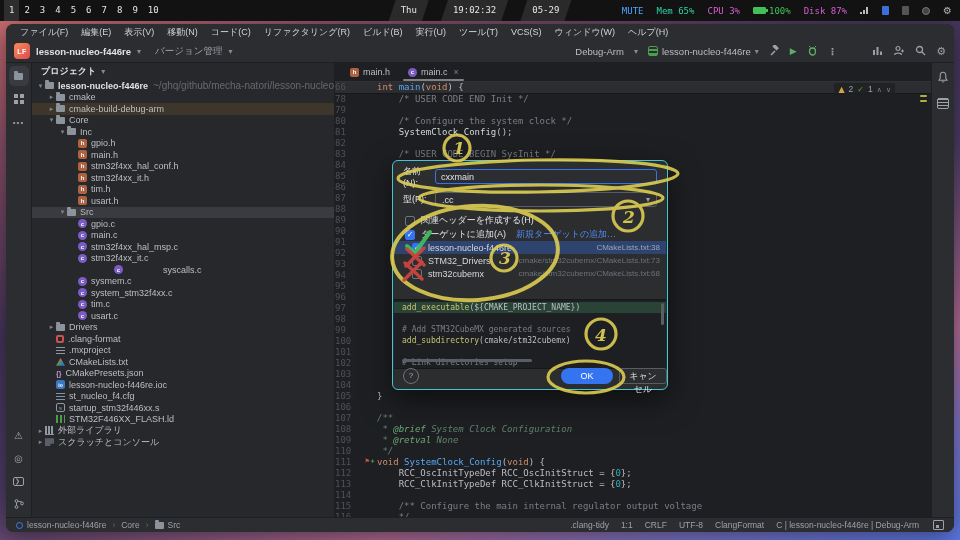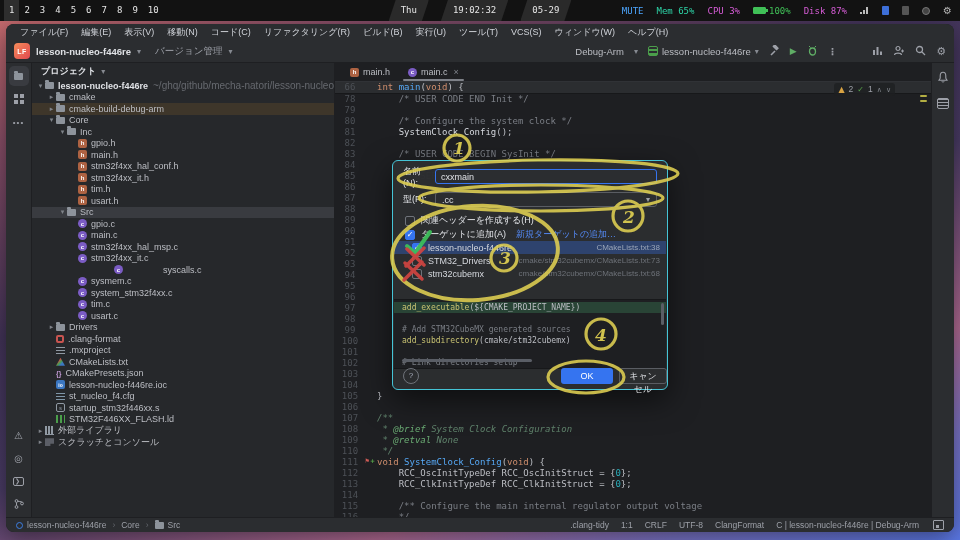--- a/index.html
+++ b/index.html
@@ -84,21 +84,21 @@
   .icscr{width:9px;height:8px;background:#5b5e66;clip-path:polygon(0 0,100% 0,100% 70%,60% 70%,60% 100%,0 100%)}
   
   .editorcol{flex:1;display:flex;flex-direction:column;min-width:0;background:#1e1f22}
   .tabs{height:18px;display:flex;align-items:stretch;border-bottom:1px solid #303236;font-size:9px;color:#bcbec4;padding-left:6px;flex:none}
   .tab{display:flex;align-items:center;gap:4px;padding:0 9px;position:relative}
   .tab.active::after{content:"";position:absolute;left:4px;right:4px;bottom:0;height:2px;background:#7e8188;border-radius:1px}
   .tclose{color:#7f838a;margin-left:2px}
   .code{position:relative;flex:1;font-family:"DejaVu Sans Mono",monospace;font-size:9px;line-height:11px;overflow:hidden}
   .cl{display:flex;height:11px;white-space:pre}
   .cl.sticky{background:#2b2d30;border-bottom:1px solid #17181a}
-  .ln{width:30px;text-align:center;padding-right:12px;color:#4d5157;flex:none;position:relative}
+  .ln{width:30px;text-align:left;padding-right:12px;color:#4d5157;flex:none;position:relative}
   .mk{position:absolute;right:2px;top:1px;font-size:6px;line-height:6px;font-family:"DejaVu Sans",sans-serif}
   .mk .f{color:#cf5b56}.mk .p{color:#57a64a;font-weight:bold}
   .kw{color:#cf8e6d}.fn{color:#56a8f5}.cmt{color:#7a7e85}.pl{color:#bcbec4}.call{color:#d5d8de}
   .doc{color:#5f826b;font-style:italic}.doctag{color:#6aab73;font-style:italic}.num{color:#2aacb8}
   .inspect{position:absolute;top:1px;right:36px;display:flex;align-items:center;gap:4px;font-family:"Liberation Sans",sans-serif;font-size:8.5px;color:#9da0a8;background:rgba(30,31,34,.8);padding:1px 4px;border-radius:3px}
   .w-ic{color:#d9a343;font-size:8px;font-family:"DejaVu Sans",sans-serif}
   .ok-ic{color:#57a64a;font-size:8px}
   .ichev{color:#7f838a;font-size:7px}
   .tick{position:absolute;right:4px;width:7px;height:2px;background:#b3ae43;border-radius:1px}
   
@@ -132,21 +132,21 @@
   .tpath{margin-left:auto;color:#6d7178;font-size:8px}
   .drow.sel .tpath{color:#9aa5b8}
   .dprev{position:absolute;left:1px;right:1px;top:138px;height:66px;background:#1e1f22;border-top:1px solid #17181a;border-bottom:1px solid #17181a;font-family:"DejaVu Sans Mono",monospace;font-size:8px;line-height:11px;padding-top:2px;overflow:hidden}
   .pline{height:11px;white-space:pre;padding-left:8px}
   .pline.hl{background:#294436}
   .cmd{color:#c8c272}.var{color:#bcbec4}
   .hsb{position:absolute;left:9px;top:198px;width:130px;height:3px;background:#5a5e66;border-radius:2px;z-index:2}
   .vsb{position:absolute;right:3px;top:142px;width:3px;height:22px;background:#5a5e66;border-radius:2px}
   .dfoot{position:absolute;left:10px;right:8px;top:206px;height:17px;display:flex;align-items:center}
   .help{width:14px;height:14px;border:1px solid #6f737a;border-radius:50%;color:#a8adbd;display:flex;align-items:center;justify-content:center;font-size:8px}
-  .okbtn{position:absolute;left:158px;width:52px;height:16px;background:#3574f0;border:none;border-radius:3px;color:#fff;font-size:9px;font-family:"Liberation Sans",sans-serif}
+  .okbtn{position:absolute;left:158px;width:52px;height:16px;background:#3574f0;border:none;border-radius:8px;color:#fff;font-size:9px;font-family:"Liberation Sans",sans-serif}
   .cancelbtn{position:absolute;left:216px;width:48px;height:16px;background:transparent;border:1px solid #5a5d63;border-radius:3px;color:#dfe1e5;font-size:9px;font-family:"Liberation Sans",sans-serif}
   
   .ann{position:absolute;left:0;top:0;width:960px;height:540px;z-index:50;pointer-events:none}
 </style>
 </head>
 <body>
 
 <div class="sysbar">
   <div class="wsgroup">
       <span class="ws on">1</span>

